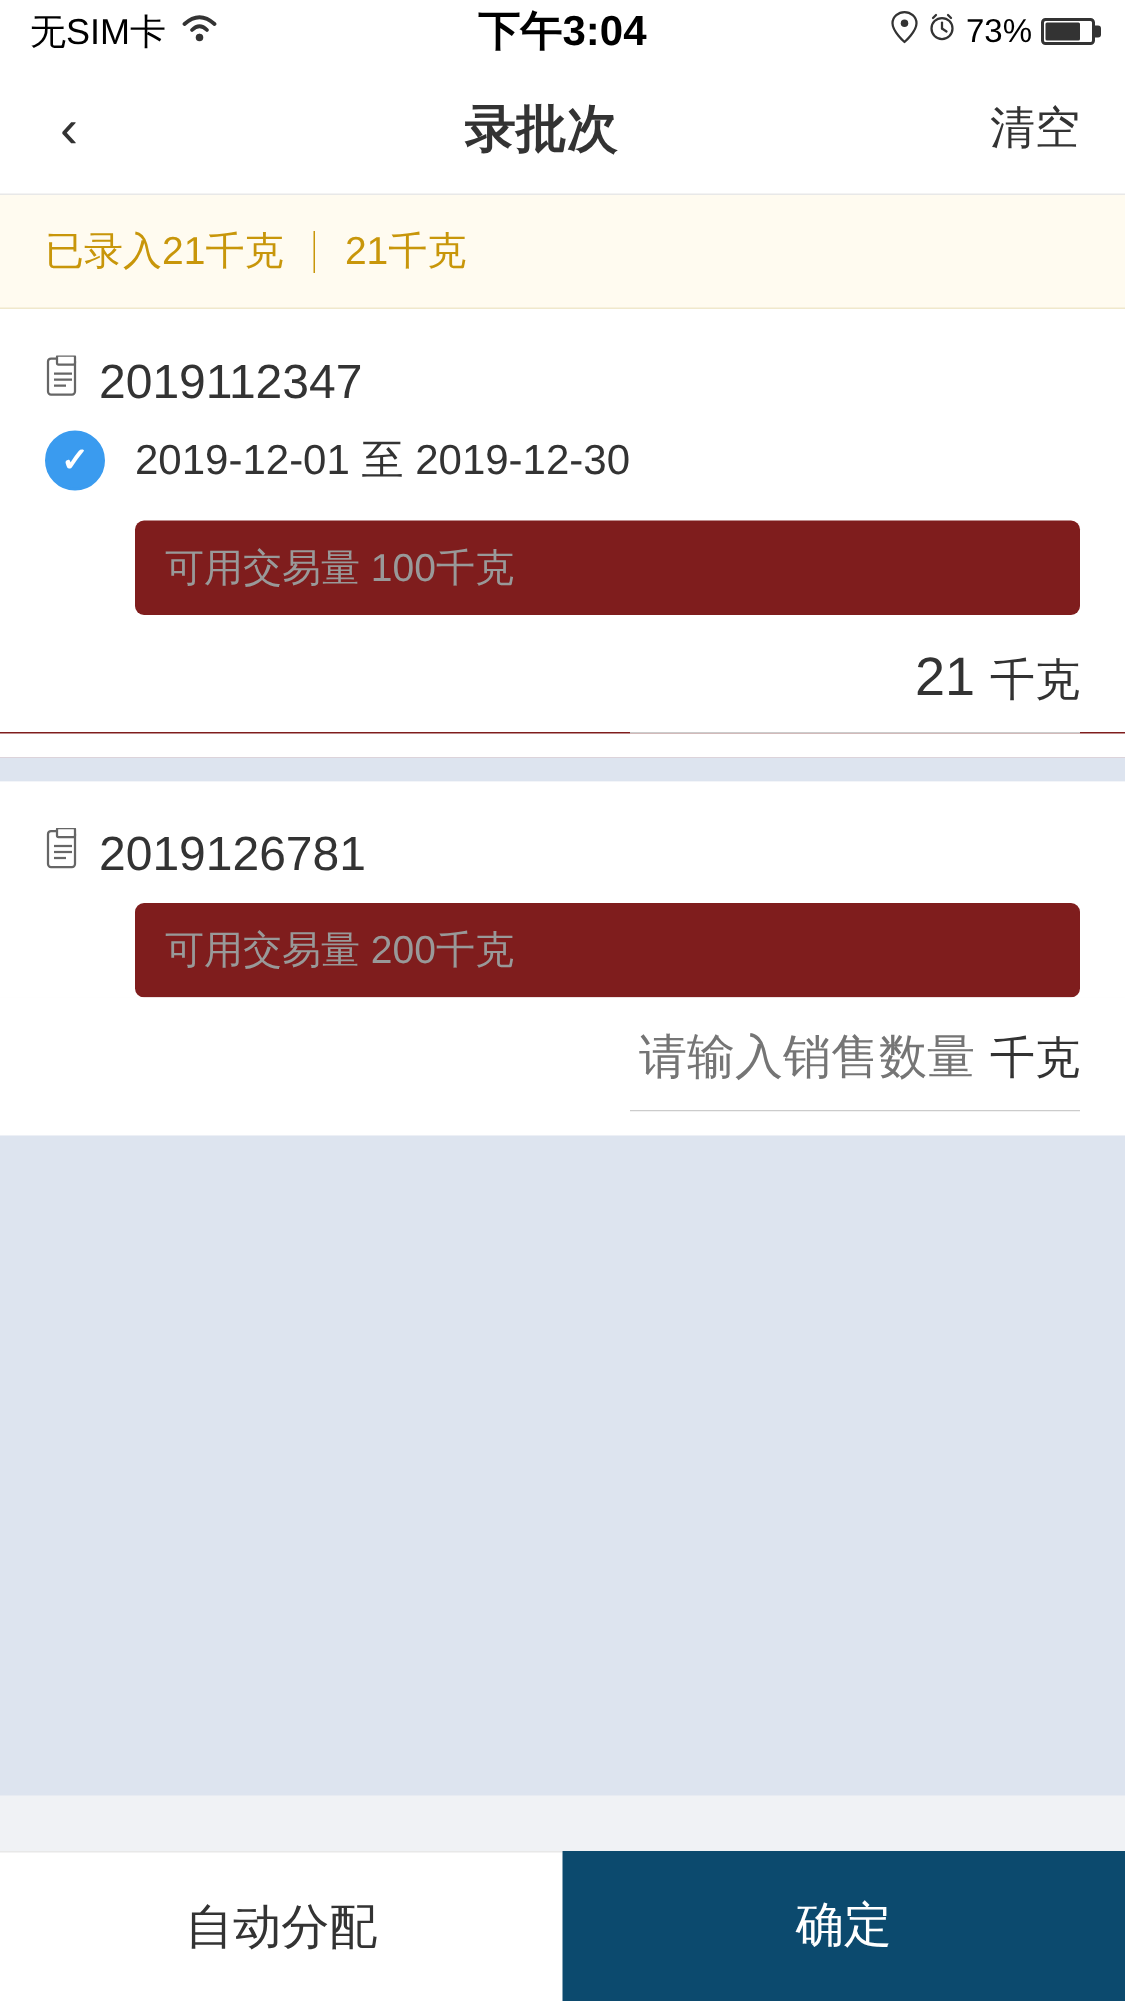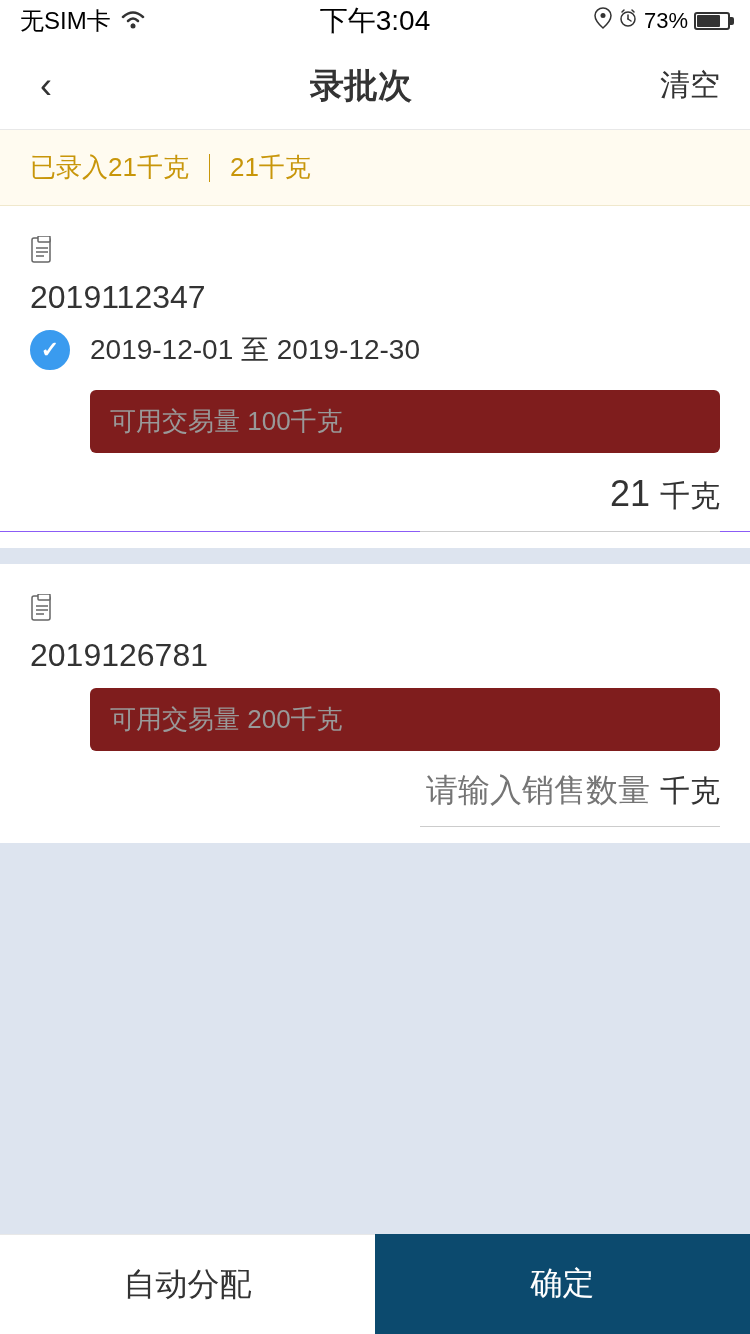--- a/index.html
+++ b/index.html
@@ -23,21 +23,21 @@
       font-size: 24px;
       font-weight: 500;
     }
     .status-left {
       display: flex;
       align-items: center;
       gap: 8px;
     }
     .status-center {
       font-size: 28px;
-      font-weight: 400;
+      font-weight: 700;
       position: absolute;
       left: 50%;
       transform: translateX(-50%);
     }
     .status-right {
       display: flex;
       align-items: center;
       gap: 6px;
       font-size: 22px;
     }
@@ -116,24 +116,23 @@
       background: #c8960a;
     }
 
     
     .batch-item {
       background: #fff;
       padding: 30px 30px 0 30px;
     }
     .batch-id-row {
       display: flex;
-      align-items: flex-start;
+      align-items: center;
       gap: 8px;
       margin-bottom: 14px;
-      flex-direction: column;
     }
     .batch-icon {
       font-size: 28px;
       color: #666;
     }
     .batch-id {
       font-size: 32px;
       color: #333;
       font-weight: 500;
     }
@@ -356,21 +355,21 @@
     </div>
     <div class="batch-date-row">
       <div class="radio-circle checked"></div>
       <span class="batch-date">2019-12-01 至 2019-12-30</span>
     </div>
     <div class="available-qty-box">
       <span class="available-qty-text">可用交易量 100千克</span>
     </div>
   </div>
 
-  <div style="background:#8b5cf6; padding-bottom:0;">
+  <div style="background:#7f1d1d; padding-bottom:0;">
     <div class="amount-row">
       <span class="amount-value">21</span>
       <span class="amount-unit">千克</span>
     </div>
     <div class="amount-divider"></div>
     <div style="height:16px; background:#fff;"></div>
   </div>
 
   <div class="section-divider"></div>
 

